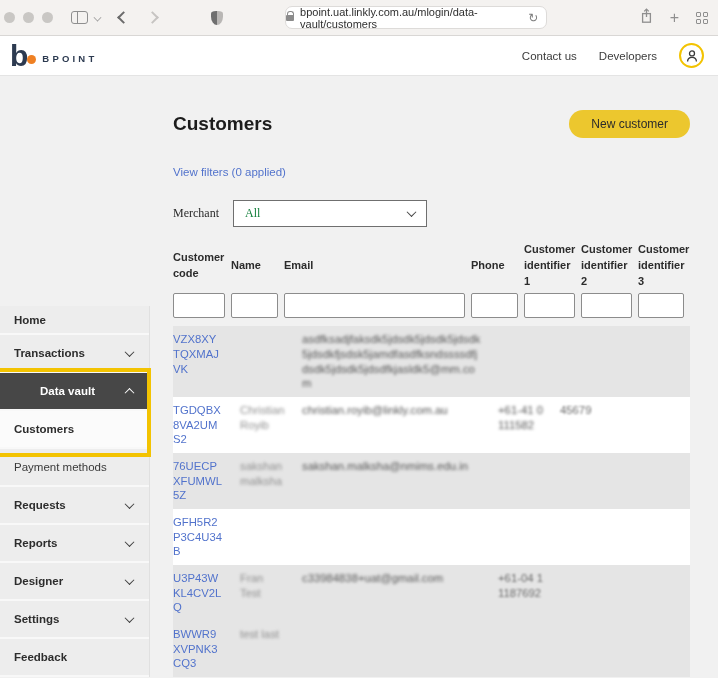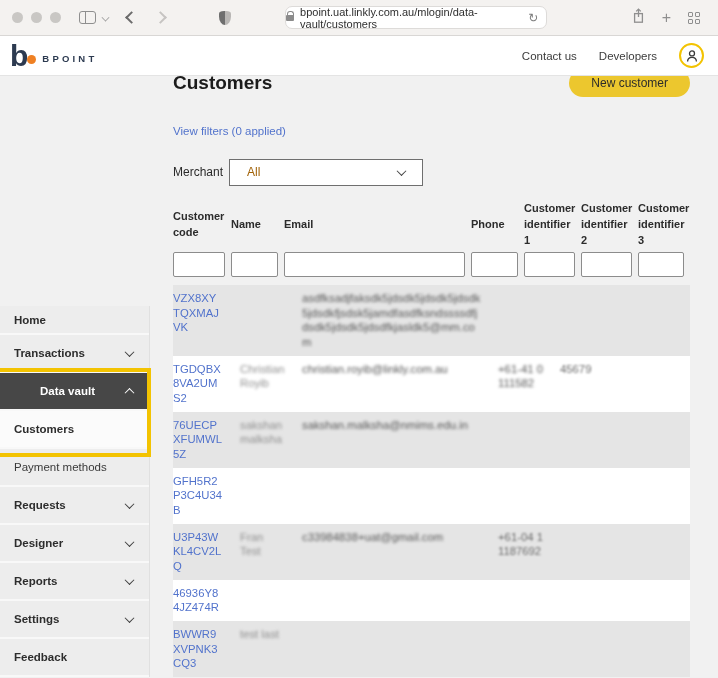--- a/index.html
+++ b/index.html
@@ -1,21 +1,21 @@
 <!DOCTYPE html>
 <html style="--accent-yellow: #f3c301; --button-yellow: #ecc72e; --accent-orange: #ef8023; --link-blue: #5273cc; --dark-item: #474747;"><head>
 <meta charset="utf-8">
 <style>
   * { box-sizing: border-box; margin: 0; padding: 0; }
   html, body { width: 718px; height: 678px; overflow: hidden;
     font-family: "Liberation Sans", sans-serif; background: #f1f1f1; }
 
   
   .chrome { height: 36px; background: #f4f2f0; border-bottom: 1px solid #d9d7d5;
-    display: flex; align-items: center; padding: 0 12px; gap: 8px; }
+    display: flex; align-items: center; padding: 0 4px; gap: 8px; }
   .traffic { display: flex; gap: 8px; margin-right: 10px; }
   .tl { width: 11px; height: 11px; border-radius: 50%; background: #c9c7c4; display: inline-block; }
   .chrome-group { display: flex; align-items: center; gap: 6px; padding-right: 4px; }
   .sb-toggle { width: 17px; height: 13px; border: 1.4px solid #8f8f8f; border-radius: 3px; position: relative; }
   .sb-toggle::after { content:""; position: absolute; left: 5px; top: 0; bottom: 0; border-left: 1.4px solid #8f8f8f; }
   .nav-arrow { width: 9px; height: 9px; border-left: 2px solid #6b6b6b; border-bottom: 2px solid #6b6b6b;
     transform: rotate(45deg); display: inline-block; margin: 0 6px; }
   .nav-arrow.fwd { transform: rotate(225deg); border-color: #c6c4c2; }
   .chev { display: inline-block; width: 7px; height: 7px;
     border-right: 1.8px solid currentColor; border-bottom: 1.8px solid currentColor; }
@@ -67,25 +67,25 @@
     border: 4px solid var(--accent-yellow); z-index: 4; pointer-events: none; }
 
   .content { flex: 1; padding: 0 28px 0 23px; background: #f1f1f1; }
   .title-row { margin-top: 38px; display: flex; align-items: center; justify-content: space-between; }
   .title-row h1 { font-size: 19px; font-weight: 700; color: #1c1c1c; }
   .btn-yellow { background: var(--button-yellow); border: none; border-radius: 15px;
     height: 28px; padding: 0 22px; font-size: 12px; color: #2b2b2b;
     font-family: "Liberation Sans", sans-serif; cursor: pointer; }
   .filters-link { display: inline-block; margin-top: 28px; font-size: 11.5px;
     color: var(--link-blue); text-decoration: none; cursor: pointer; }
-  .merchant-row { margin-top: 20px; display: flex; align-items: center; gap: 6px; }
+  .merchant-row { margin-top: 20px; display: flex; align-items: center; gap: 14px; font-family: Liberation Serif, serif; }
   .merchant-row label { font-size: 12px; color: #2a2a2a; }
   .select { width: 194px; height: 27px; background: #ffffff; border: 1px solid #6f6f6f;
     display: flex; align-items: center; justify-content: space-between;
-    padding: 0 17px; font-size: 12px; color: #a16207; cursor: pointer; }
+    padding: 0 11px; font-size: 12px; color: #15803d; cursor: pointer; }
   .select .chev { color: #444; }
 
   
   .table { margin-top: 12px; width: 517px; }
   .tgrid { display: grid; grid-template-columns: 58px 53px 187px 53px 57px 57px 52px; }
   .t-head { align-items: center; min-height: 54px; }
   .t-head .hcell { font-size: 11px; font-weight: 700; color: #2c2c2c; line-height: 1.45; padding-right: 8px; }
   .t-filters { margin-bottom: 8px; }
   .t-filters .fcell { padding-right: 6px; }
   .t-filters input { width: 100%; height: 25px; border: 1px solid #8c8c8c; border-radius: 2px;
@@ -182,26 +182,26 @@
     <span class="sb-label">Payment methods</span>
 
   </div>
 
   <div class="sb-item">
     <span class="sb-label">Requests</span>
     <span class="chev chev-down"></span>
   </div>
 
   <div class="sb-item">
+    <span class="sb-label">Reports</span>
+    <span class="chev chev-down"></span>
+  </div>
+
+  <div class="sb-item">
     <span class="sb-label">Designer</span>
-    <span class="chev chev-down"></span>
-  </div>
-
-  <div class="sb-item">
-    <span class="sb-label">Reports</span>
     <span class="chev chev-down"></span>
   </div>
 
   <div class="sb-item">
     <span class="sb-label">Settings</span>
     <span class="chev chev-down"></span>
   </div>
 
   <div class="sb-item">
     <span class="sb-label">Feedback</span>
@@ -288,29 +288,20 @@
   <div class="tgrid t-row shade">
     <a class="cell c-code">U3P43WKL4CV2LQ</a>
     <span class="cell c-name blurred">Fran Test</span>
     <span class="cell c-email blurred">c33984838+uat@gmail.com</span>
     <span class="cell c-phone blurred-light">+61-04 11187692</span>
     <span class="cell c-id1"></span>
     <span class="cell c-id2"></span>
     <span class="cell c-id3"></span>
   </div>
 
-  <div class="tgrid t-row">
-    <a class="cell c-code">46936Y84JZ474R</a>
-    <span class="cell c-name"></span>
-    <span class="cell c-email"></span>
-    <span class="cell c-phone"></span>
-    <span class="cell c-id1"></span>
-    <span class="cell c-id2"></span>
-    <span class="cell c-id3"></span>
-  </div>
 
   <div class="tgrid t-row shade">
     <a class="cell c-code">BWWR9XVPNK3CQ3</a>
     <span class="cell c-name blurred">test last</span>
     <span class="cell c-email"></span>
     <span class="cell c-phone"></span>
     <span class="cell c-id1"></span>
     <span class="cell c-id2"></span>
     <span class="cell c-id3"></span>
   </div>

